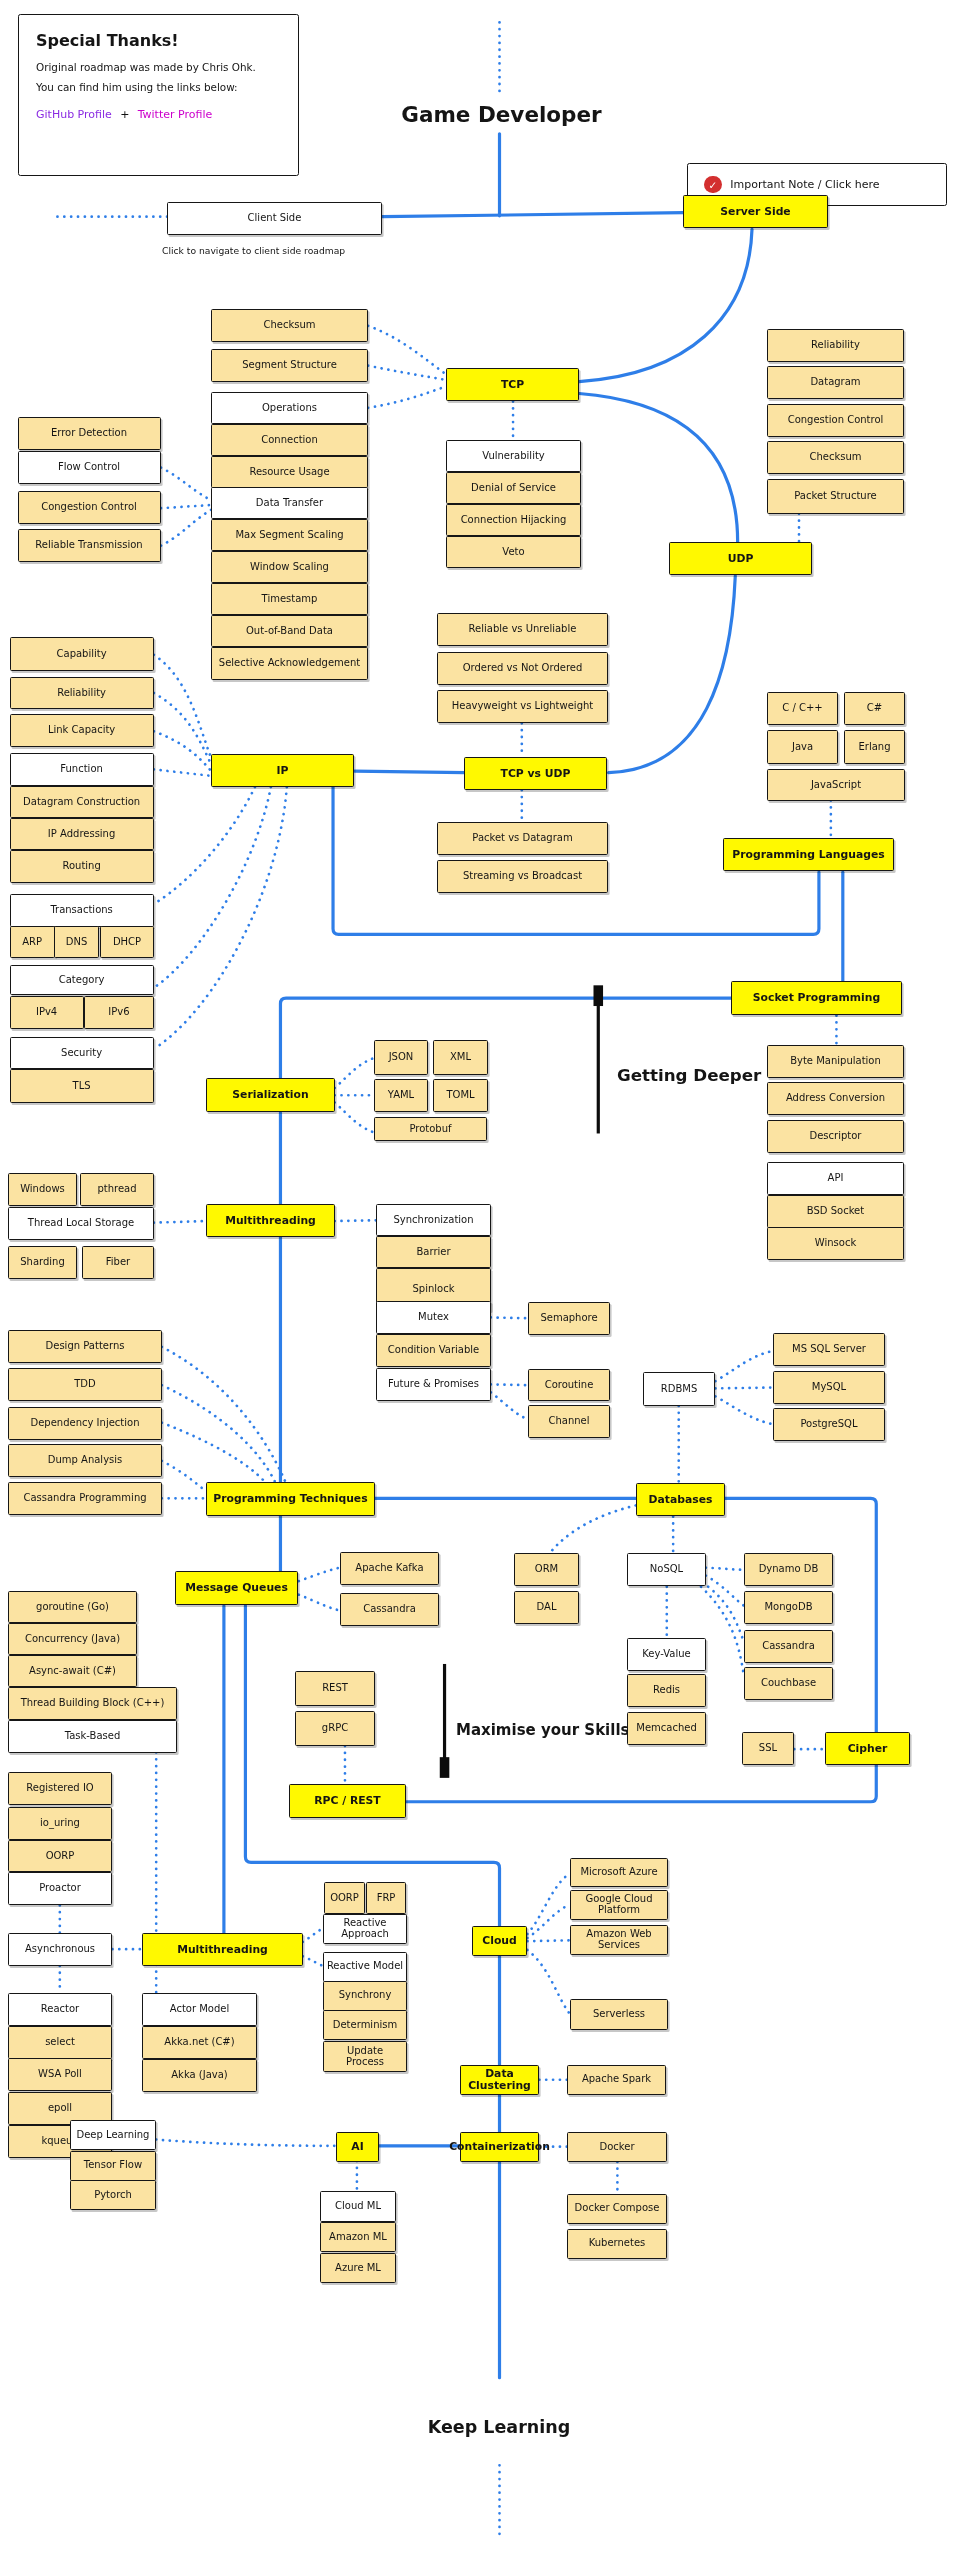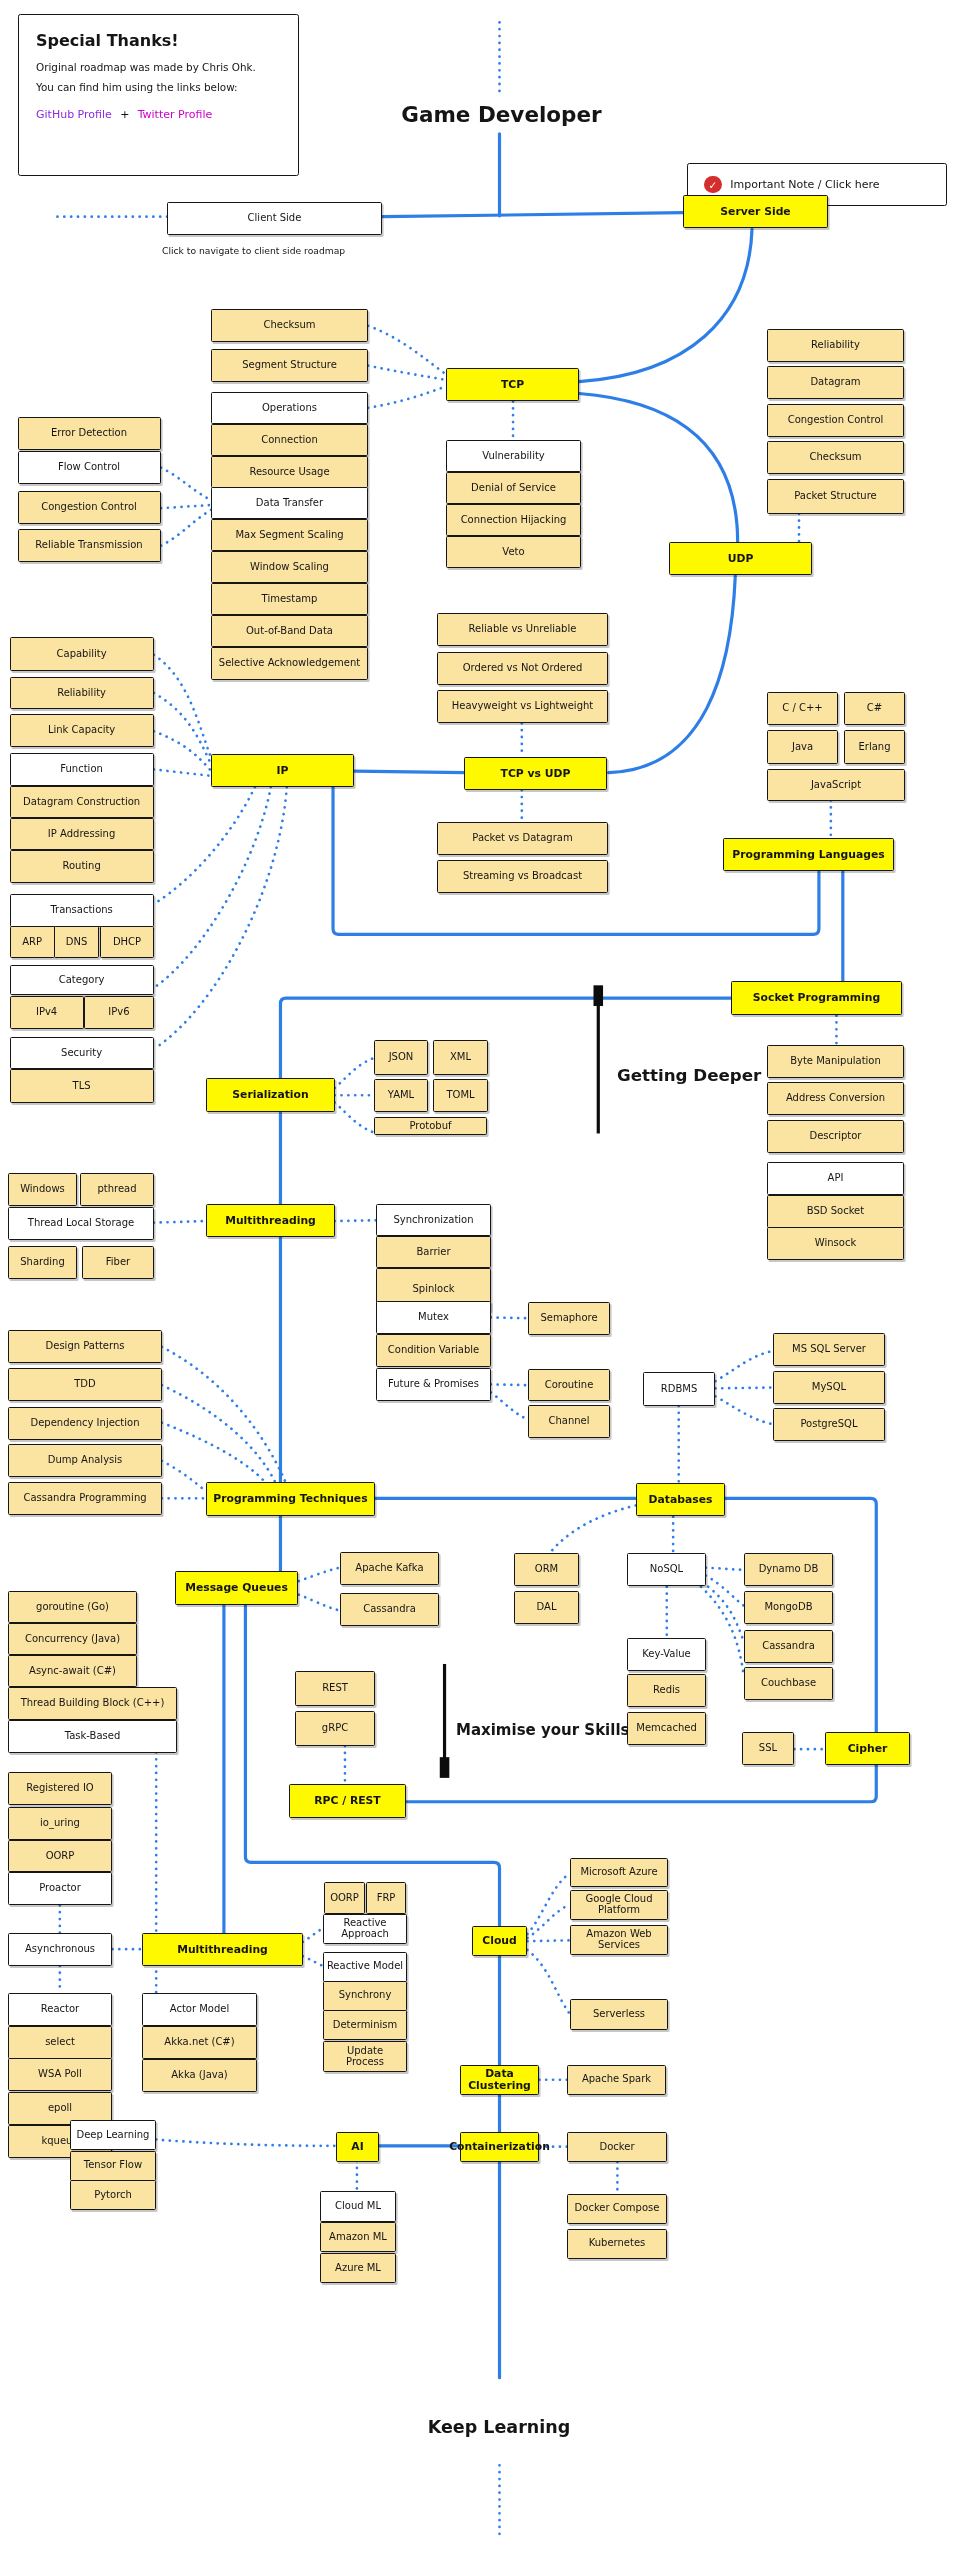--- a/index.html
+++ b/index.html
@@ -225,21 +225,21 @@
       <div class="node sub" style="left: 767px; top: 1082px; width: 137px; height: 33px;">Address Conversion</div>
       <div class="node sub" style="left: 767px; top: 1120px; width: 137px; height: 33px;">Descriptor</div>
       <div class="node alt" style="left: 767px; top: 1162px; width: 137px; height: 33px;">API</div>
       <div class="node sub" style="left: 767px; top: 1195px; width: 137px; height: 33px;">BSD Socket</div>
       <div class="node sub" style="left: 767px; top: 1227px; width: 137px; height: 33px;">Winsock</div>
       <div class="node topic" style="left: 206px; top: 1078px; width: 129px; height: 34px;">Serialization</div>
       <div class="node sub" style="left: 374px; top: 1040px; width: 54px; height: 35px;">JSON</div>
       <div class="node sub" style="left: 433px; top: 1040px; width: 55px; height: 35px;">XML</div>
       <div class="node sub" style="left: 374px; top: 1079px; width: 54px; height: 33px;">YAML</div>
       <div class="node sub" style="left: 433px; top: 1079px; width: 55px; height: 33px;">TOML</div>
-      <div class="node sub" style="left: 374px; top: 1117px; width: 113px; height: 18px;">Protobuf</div>
+      <div class="node sub" style="left: 374px; top: 1117px; width: 113px; height: 24px;">Protobuf</div>
       <div class="node sub" style="left: 8px; top: 1173px; width: 69px; height: 33px;">Windows</div>
       <div class="node sub" style="left: 80px; top: 1173px; width: 74px; height: 33px;">pthread</div>
       <div class="node alt" style="left: 8px; top: 1207px; width: 146px; height: 33px;">Thread Local Storage</div>
       <div class="node sub" style="left: 8px; top: 1246px; width: 69px; height: 33px;">Sharding</div>
       <div class="node sub" style="left: 82px; top: 1246px; width: 72px; height: 33px;">Fiber</div>
       <div class="node topic" style="left: 206px; top: 1204px; width: 129px; height: 33px;">Multithreading</div>
       <div class="node alt" style="left: 376px; top: 1204px; width: 115px; height: 32px;">Synchronization</div>
       <div class="node sub" style="left: 376px; top: 1236px; width: 115px; height: 32px;">Barrier</div>
       <div class="node sub" style="left: 376px; top: 1268px; width: 115px; height: 43px;">Spinlock</div>
       <div class="node alt" style="left: 376px; top: 1301px; width: 115px; height: 33px;">Mutex</div>

